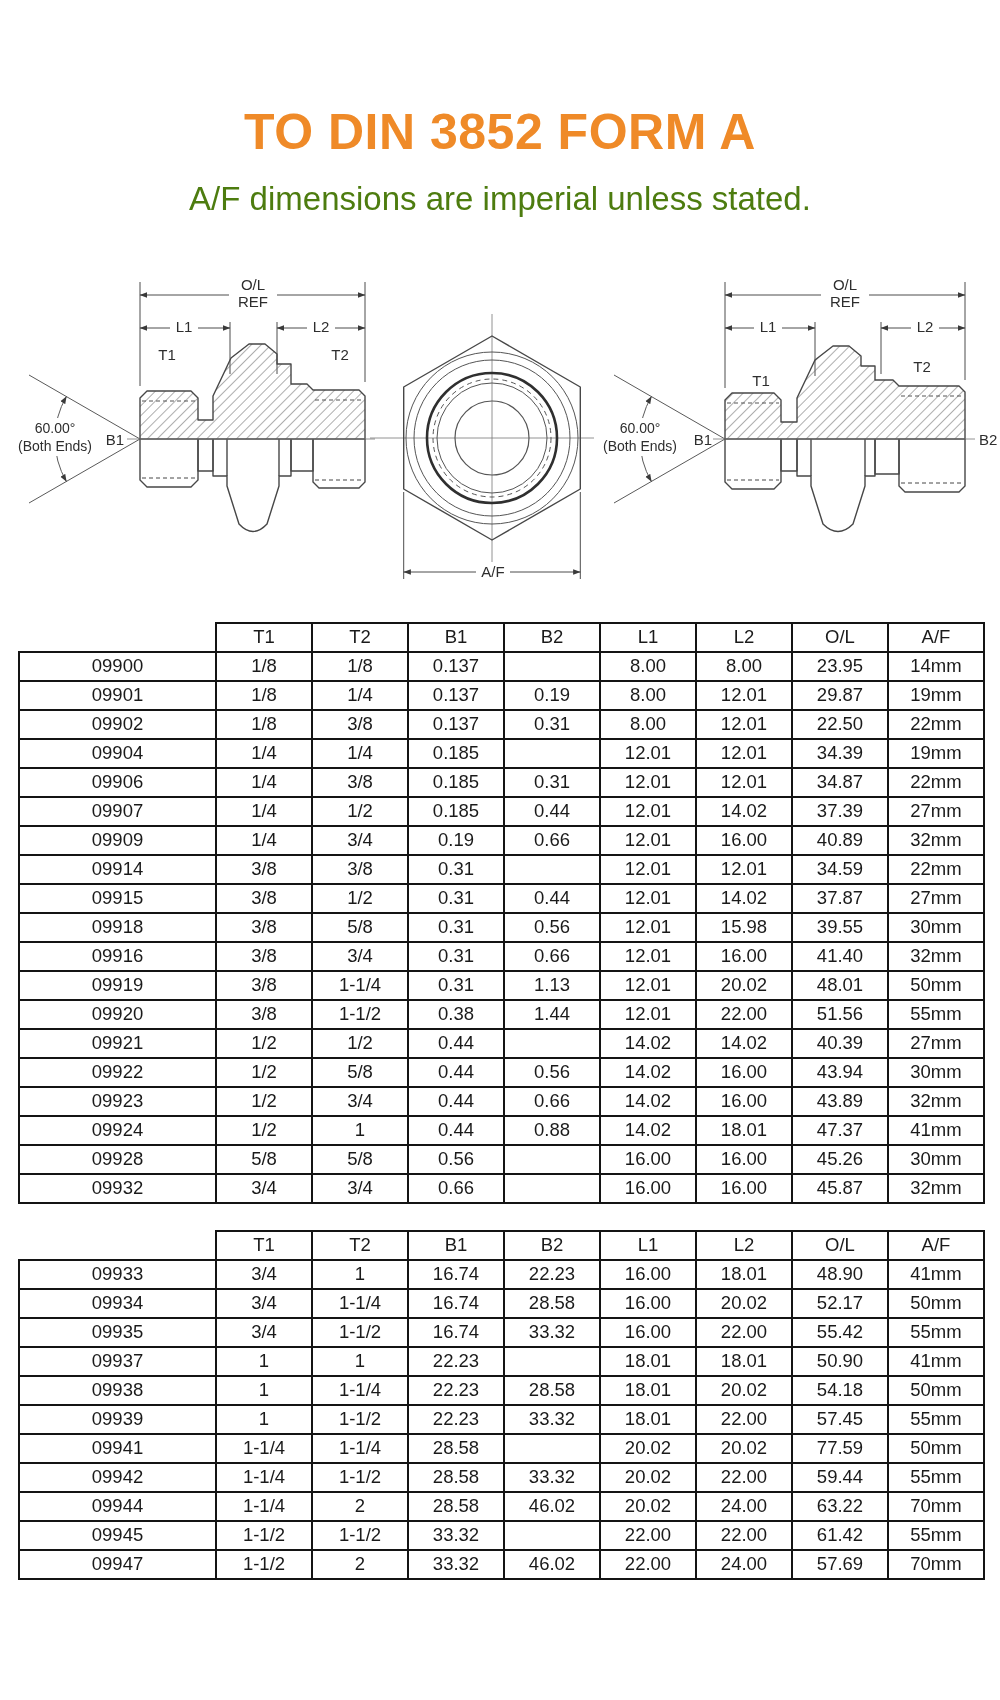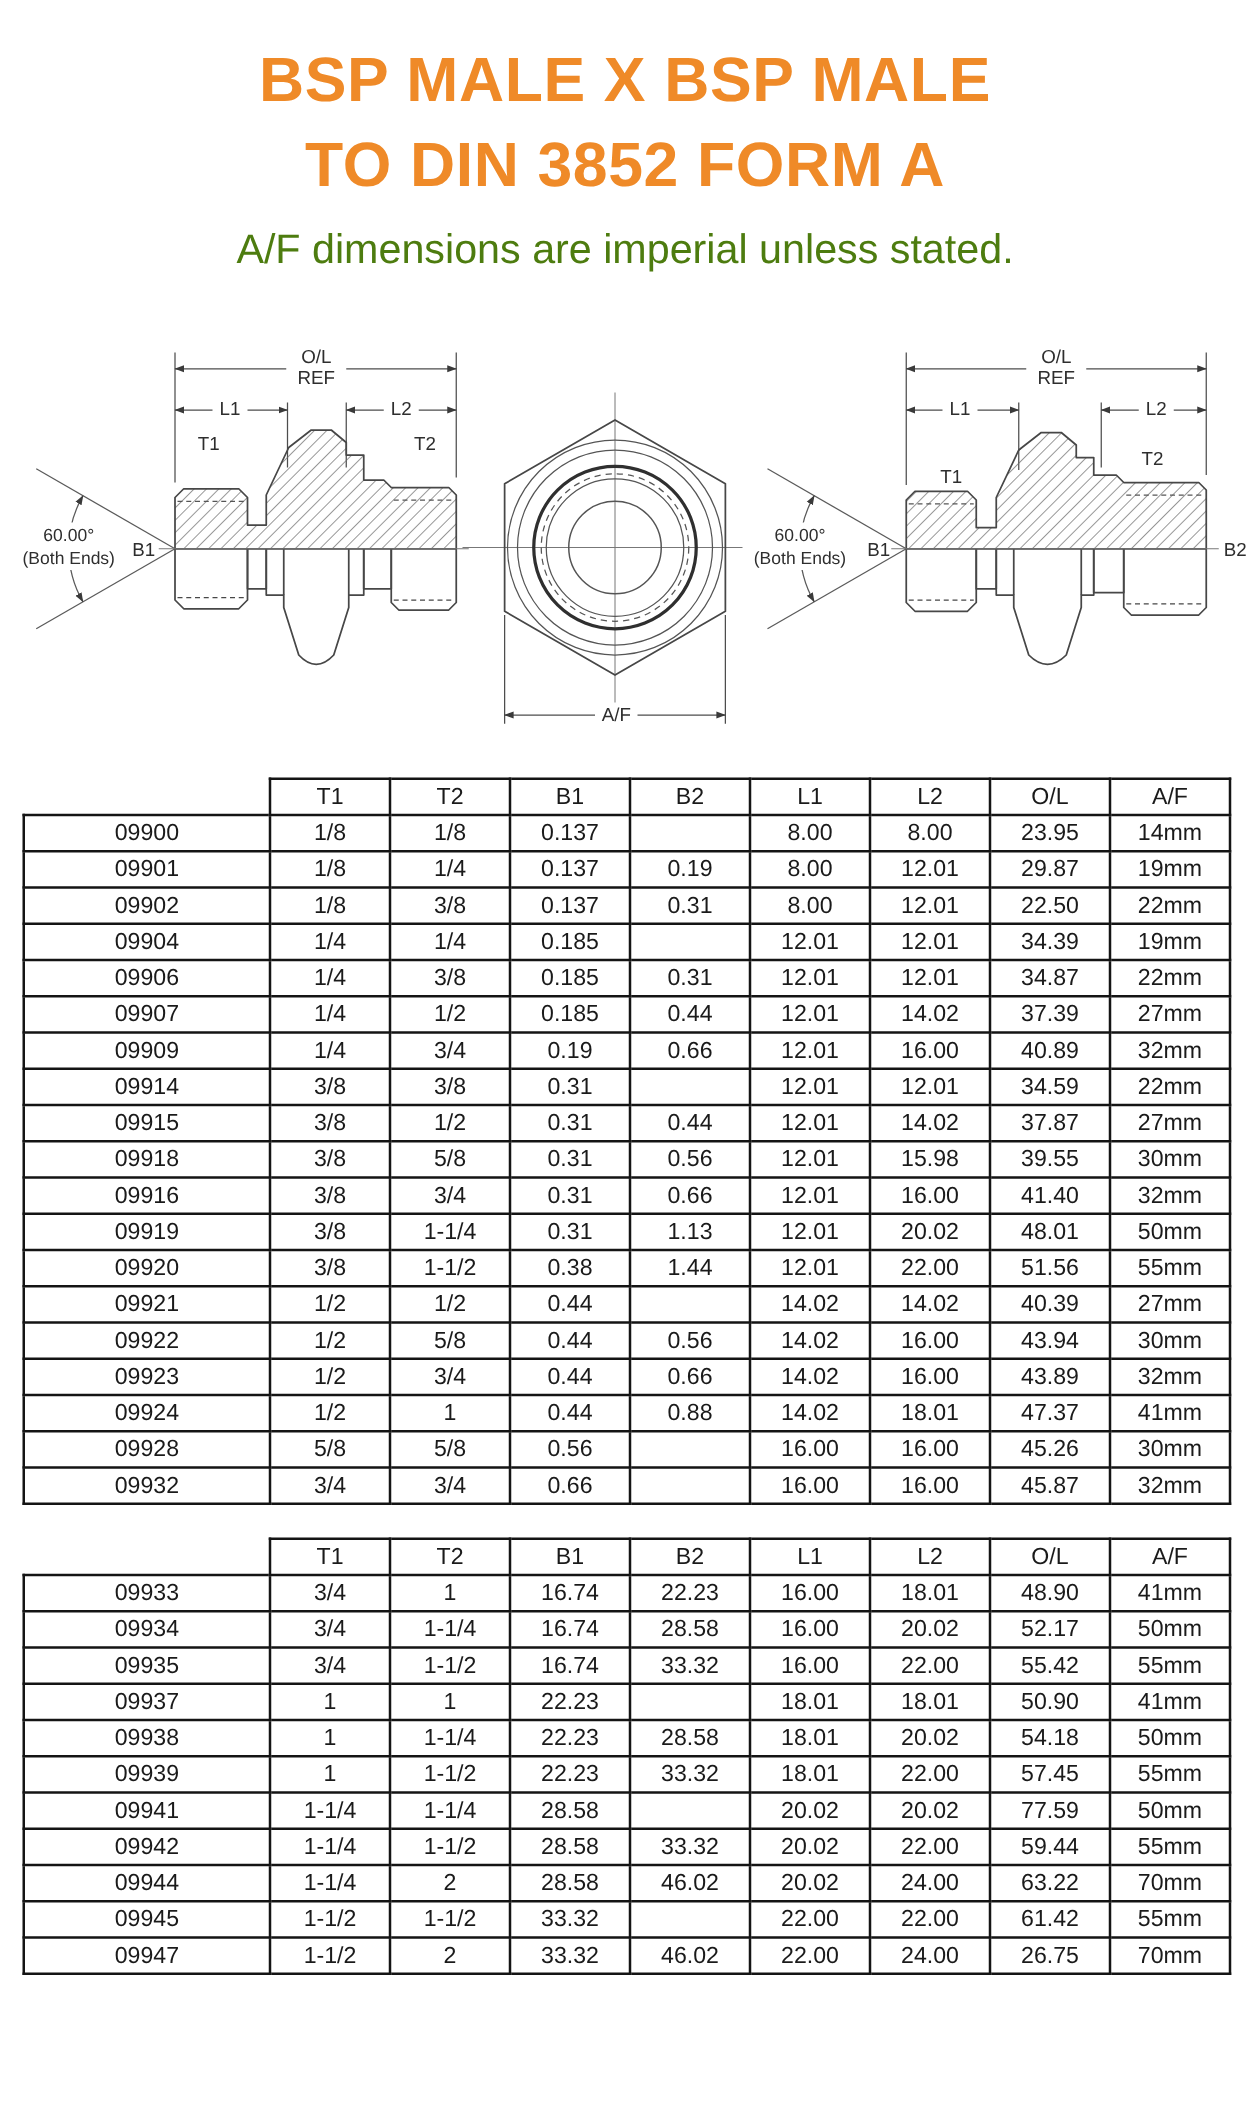--- a/index.html
+++ b/index.html
@@ -29,21 +29,21 @@
     border:2.5px solid #141414;text-align:center;vertical-align:middle;
     height:27px;padding:0;line-height:1;white-space:nowrap;
   }
   table.spec-table td.blank{border:none;}
 </style>
 </head>
 <body>
 
 <div class="header">
   <h1 class="title">
-    <span>BSP MALE X BSP MALE</span><br>
+    <br>
     <span>TO DIN 3852 FORM A</span>
   </h1>
   <div class="subtitle">A/F dimensions are imperial unless stated.</div>
 </div>
 
 <div class="drawing-band">
 <svg width="1000" height="362" viewBox="0 0 1000 362">
   <defs>
     <pattern id="hatch" patternUnits="userSpaceOnUse" width="7" height="7" patternTransform="rotate(45)">
       <line x1="0" y1="0" x2="0" y2="7" stroke="#6a6a6a" stroke-width="1.1"></line>
@@ -553,18 +553,18 @@
           <td>55mm</td>
         </tr>
         <tr>
           <td>09947</td>
           <td>1-1/2</td>
           <td>2</td>
           <td>33.32</td>
           <td>46.02</td>
           <td>22.00</td>
           <td>24.00</td>
-          <td>26.75</td>
+          <td>57.69</td>
           <td>70mm</td>
         </tr>
       </tbody>
     </table>
 </div>
 
 </body></html>

